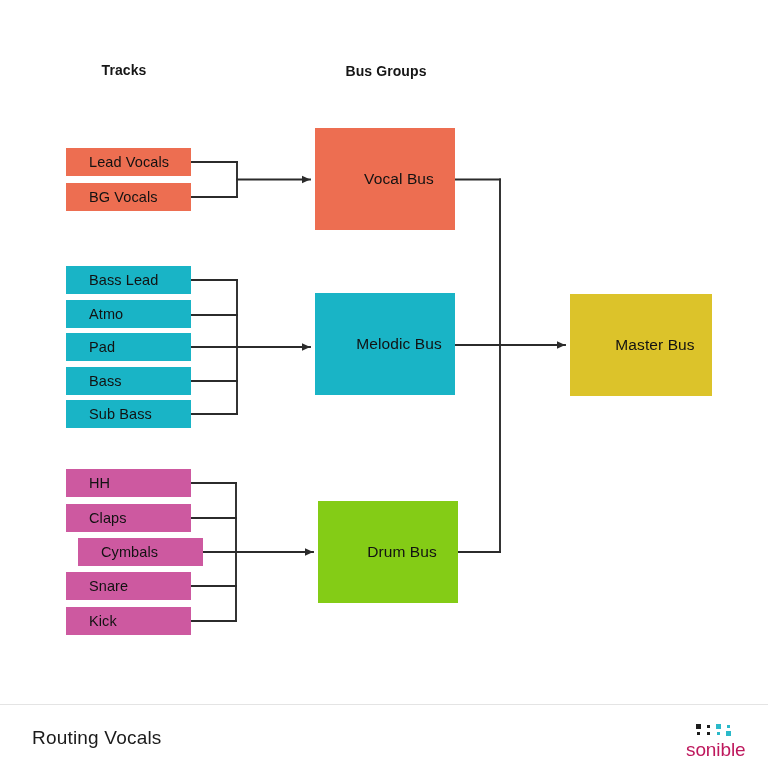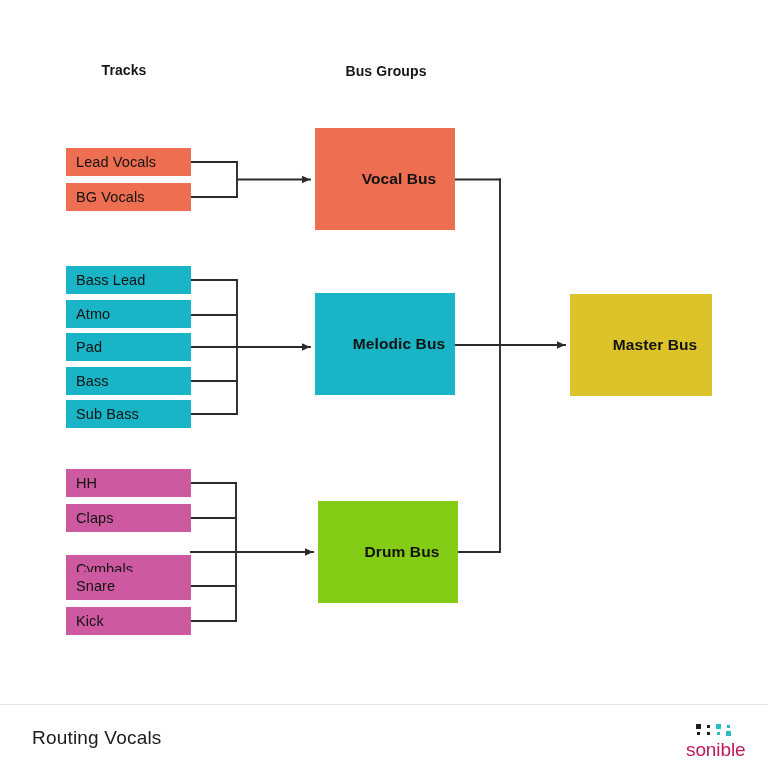--- a/index.html
+++ b/index.html
@@ -54,21 +54,21 @@
     transform: translateX(-50%);
   }
 
   
   .track {
     position: absolute;
     width: 125px;
     height: 28px;
     display: flex;
     align-items: center;
-    padding-left: 10px;
+    padding-left: 23px;
     box-sizing: border-box;
     font-size: 14.5px;
     font-weight: 400;
     letter-spacing: 0.1px;
     color: #121212;
     white-space: nowrap;
   }
   .track.vocal   { background: #ED6E51; }
   .track.melodic { background: #19B4C6; }
   .track.drum    { background: #CD59A0; }
@@ -76,21 +76,21 @@
   
   .bus {
     position: absolute;
     width: 140px;
     height: 102px;
     display: flex;
     align-items: center;
     justify-content: center;
     box-sizing: border-box;
     font-size: 15.5px;
-    font-weight: 700;
+    font-weight: 400;
     letter-spacing: 0.1px;
     color: #121212;
     white-space: nowrap;
     padding-left: 28px;
   }
   .bus.vocal   { background: #ED6E51; }
   .bus.melodic { background: #19B4C6; }
   .bus.drum    { background: #84cc16; }
   .bus.master  { background: #DCC32A; width: 142px; }
 
@@ -198,21 +198,21 @@
 
     <div class="track melodic" style="left:66px; top:266px;">Bass Lead</div>
     <div class="track melodic" style="left:66px; top:300px;">Atmo</div>
     <div class="track melodic" style="left:66px; top:333px;">Pad</div>
     <div class="track melodic" style="left:66px; top:367px;">Bass</div>
     <div class="track melodic" style="left:66px; top:400px;">Sub Bass</div>
     <div class="bus melodic" style="left:315px; top:293px;">Melodic Bus</div>
 
     <div class="track drum" style="left:66px; top:469px;">HH</div>
     <div class="track drum" style="left:66px; top:504px;">Claps</div>
-    <div class="track drum" style="left:66px; top:538px;margin-top:17px;">Cymbals</div>
+    <div class="track drum" style="left:78px; top:538px;">Cymbals</div>
     <div class="track drum" style="left:66px; top:572px;">Snare</div>
     <div class="track drum" style="left:66px; top:607px;">Kick</div>
     <div class="bus drum" style="left:318px; top:501px;">Drum Bus</div>
 
     <div class="bus master" style="left:570px; top:294px;">Master Bus</div>
 
   </div>
 
   <div id="footer-rule"></div>
 

